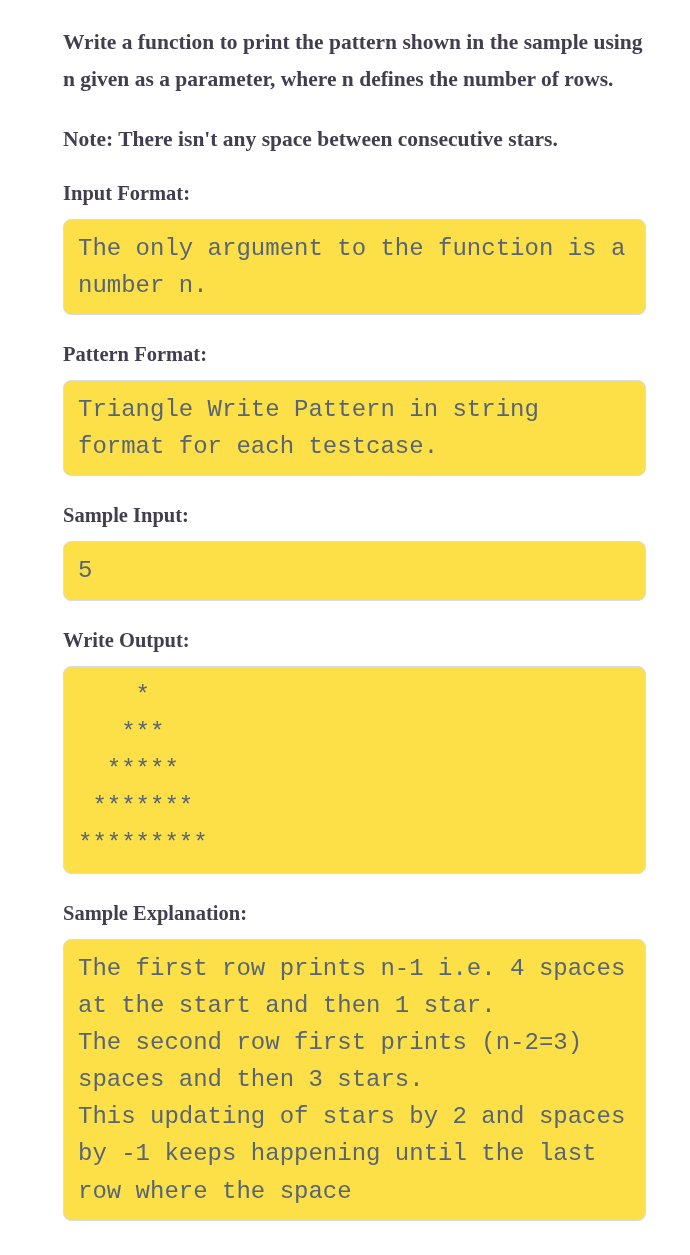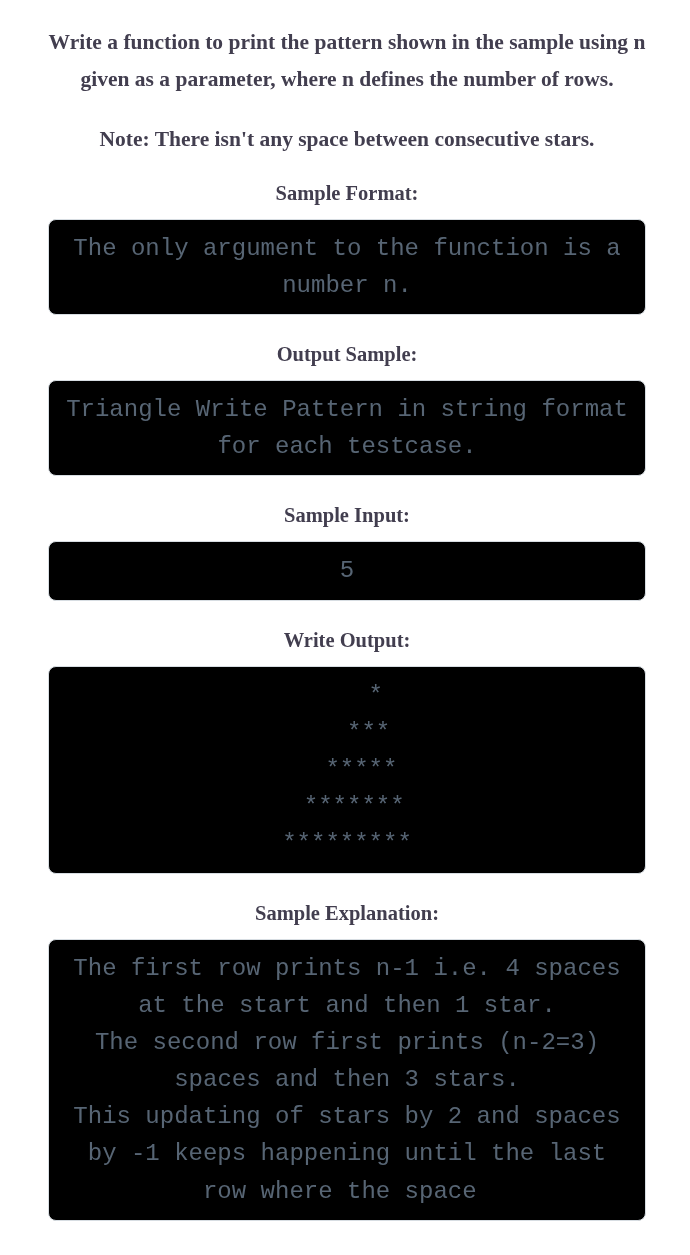--- a/index.html
+++ b/index.html
@@ -5,38 +5,37 @@
   * { box-sizing: border-box; }
   html, body {
     margin: 0;
     padding: 0;
     width: 690px;
     background: #ffffff;
     font-family: Georgia, 'Times New Roman', serif;
     color: #423e4f;
   }
   .container {
-    padding: 24px 44px 0 48px;
-    text-align: center;
+    padding: 24px 44px 0 63px;
   }
   .prose {
     font-weight: 700;
     font-size: 21.5px;
     line-height: 1.7;
     color: #423e4f;
     margin: 0 0 24px 0;
   }
   .label {
     font-weight: 700;
     font-size: 20.5px;
     color: #423e4f;
     margin: 0 0 14px 0;
   }
   .codebox {
-    background: #000000;
+    background: #fde047;
     border: 1px solid #d7dde2;
     border-radius: 8px;
     padding: 10px 14px;
     margin: 0 0 28px 0;
     font-family: 'Courier New', Courier, monospace;
     font-size: 24px;
     line-height: 1.55;
     color: #576574;
     white-space: pre;
     overflow: hidden;
@@ -48,24 +47,24 @@
 </style>
 </head>
 <body>
 
 <div class="container">
 
   <p class="prose">Write a function to print the pattern shown in the sample using n given as a parameter, where n defines the number of rows.</p>
 
   <p class="prose">Note: There isn't any space between consecutive stars.</p>
 
-  <p class="label">Sample Format:</p>
+  <p class="label">Input Format:</p>
   <div class="codebox wrap">The only argument to the function is a number n.</div>
 
-  <p class="label">Output Sample:</p>
+  <p class="label">Pattern Format:</p>
   <div class="codebox wrap">Triangle Write Pattern in string format for each testcase.</div>
 
   <p class="label">Sample Input:</p>
   <div class="codebox">5</div>
 
   <p class="label">Write Output:</p>
   <div class="codebox">    *
    ***
   *****
  *******

